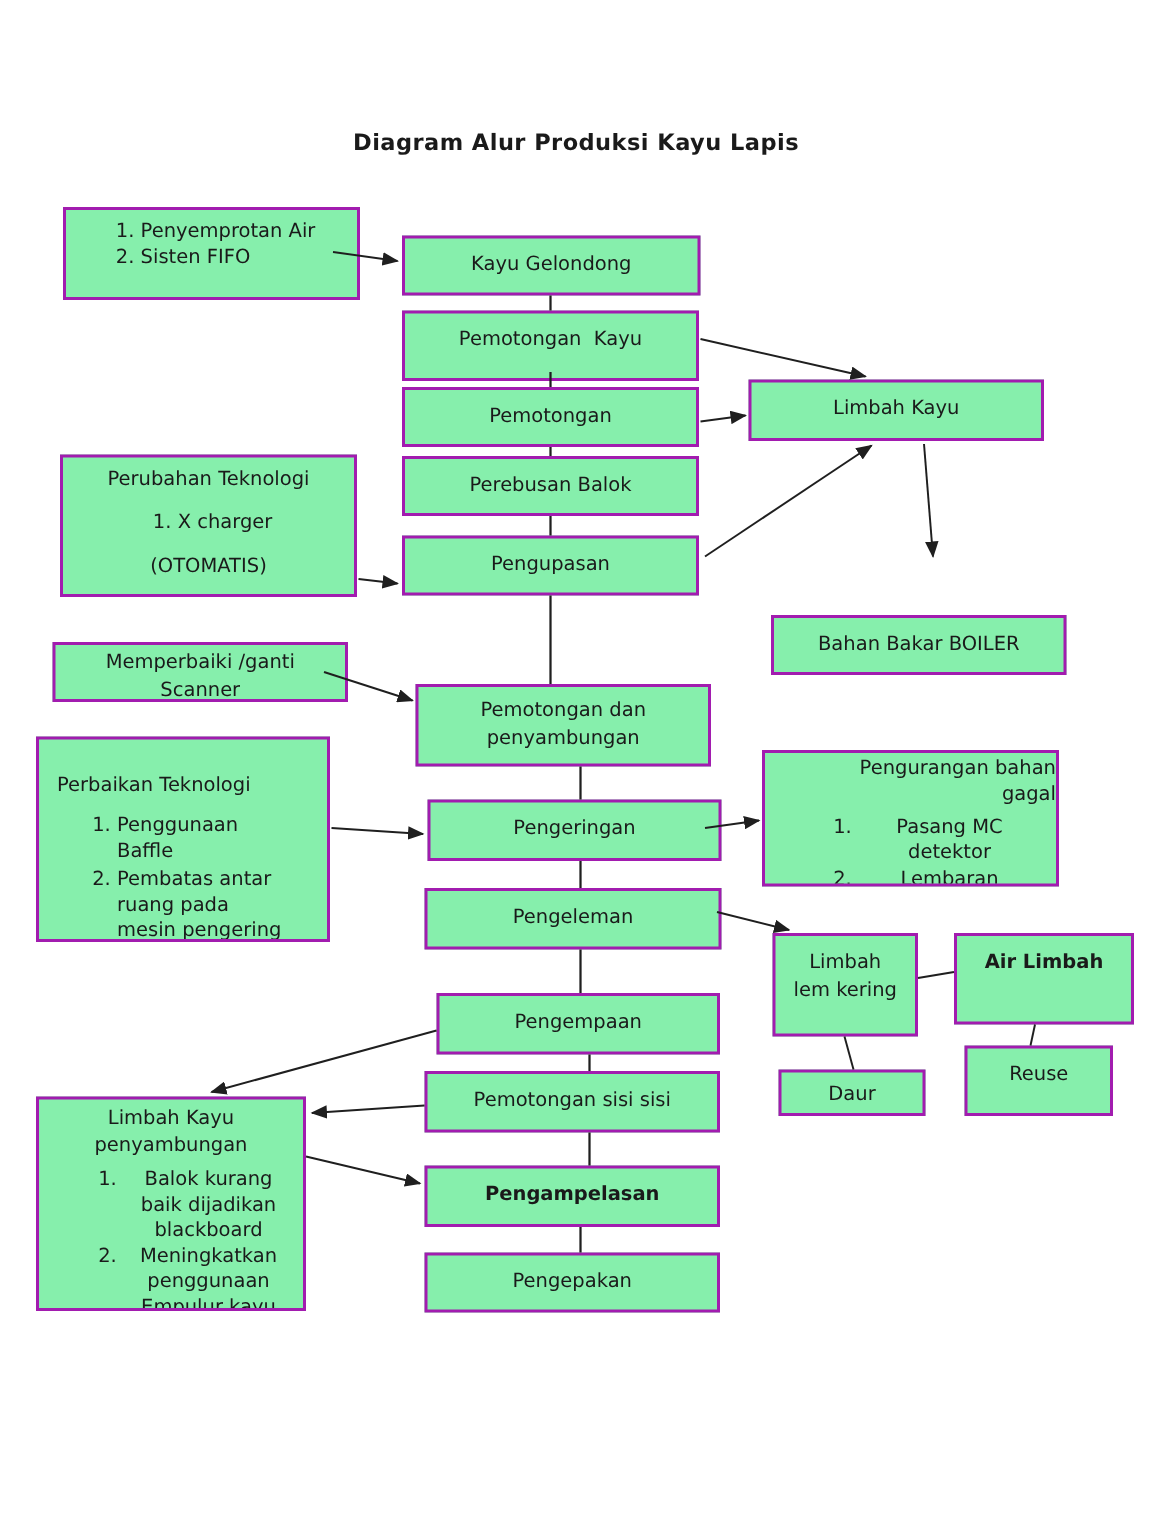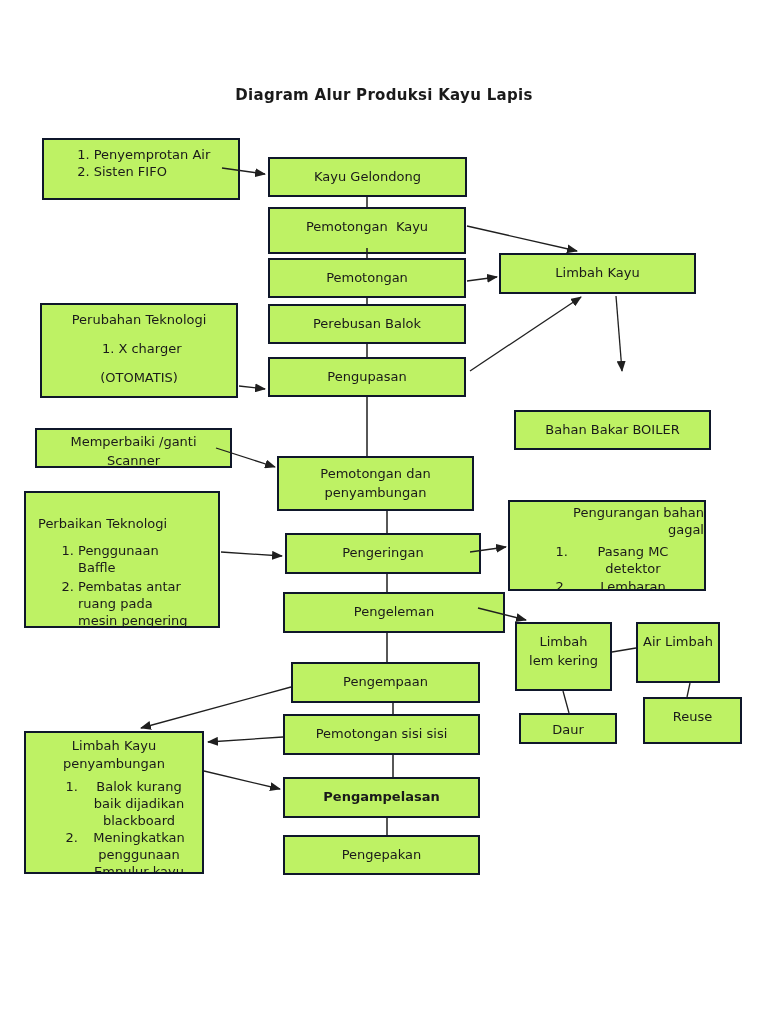--- a/index.html
+++ b/index.html
@@ -1,20 +1,20 @@
 <!DOCTYPE html>
 <html><head>
 <meta charset="utf-8">
 <style>
   html,body{margin:0;padding:0;background:#ffffff;}
   .page{position:relative;width:768px;height:1024px;background:#fff;overflow:hidden;
         font-family:"DejaVu Sans","Liberation Sans",sans-serif;color:#1a1a1a;}
   .doc-title{position:absolute;top:86px;left:0;width:768px;text-align:center;
         font-size:15px;font-weight:bold;letter-spacing:.3px;}
-  .box{position:absolute;box-sizing:border-box;border:2px solid #0f172a;background:#bef264;
+  .box{position:absolute;box-sizing:border-box;border:2px solid #a21caf;background:#86efac;
         text-align:center;font-size:13px;line-height:17px;overflow:hidden;z-index:1;}
   .t{display:block;padding-top:9px;white-space:pre-wrap;}
   .tl{display:block;line-height:19px;}
   ol{margin:0;padding:0;list-style:decimal outside;}
   ol li{line-height:17px;}
   .ls-inline{display:inline-block;text-align:left;padding-left:22px;margin:0;}
   
   #b-fifo{left:42px;top:138px;width:198px;height:62px;padding-top:6px;}
   #b-kayu{left:268px;top:157px;width:199px;height:40px;}
   #b-pkayu{left:268px;top:207px;width:198px;height:47px;}
@@ -30,23 +30,23 @@
   #b-sambung{left:277px;top:456px;width:197px;height:55px;padding-top:6px;}
   #b-kering{left:285px;top:533px;width:196px;height:41px;}
   #b-perbaikan{left:24px;top:491px;width:196px;height:137px;text-align:left;padding:22px 0 0 12px;}
   #b-perbaikan .m-title{margin:0 0 10px 0;}
   #b-perbaikan ol{padding:0 0 0 40px;width:156px;box-sizing:border-box;}
   #b-perbaikan li{margin-bottom:2px;}
   #b-kurang{left:508px;top:500px;width:198px;height:91px;padding-top:2px;}
   #b-kurang .tl{line-height:17px;text-align:right;}
   #b-kurang ol{margin-top:5px;padding:0 10px 0 62px;}
   #b-kurang li{text-align:center;margin-bottom:1px;}
-  #b-lem{left:283px;top:592px;width:222px;height:41px;}
+  #b-lem{left:283px;top:592px;width:198px;height:41px;}
   #b-limbahlem{left:515px;top:622px;width:97px;height:69px;padding-top:8px;}
-  #b-airlimbah{left:636px;top:622px;width:84px;height:61px;}
+  #b-airlimbah{left:636px;top:622px;width:120px;height:61px;font-weight:bold;}
   #b-daur{left:519px;top:713px;width:98px;height:31px;padding-top:5px;}
   #b-daur .tl{line-height:20px;}
   #b-reuse{left:643px;top:697px;width:99px;height:47px;}
   #b-empa{left:291px;top:662px;width:189px;height:41px;}
   #b-sisi{left:283px;top:714px;width:197px;height:41px;}
   #b-keseluruhan{left:24px;top:731px;width:180px;height:143px;padding-top:4px;}
   #b-keseluruhan .tl{line-height:18px;}
   #b-keseluruhan ol{margin-top:5px;padding:0 6px 0 56px;}
   #b-keseluruhan li{text-align:center;}
   #b-ampelas{left:283px;top:777px;width:197px;height:41px;font-weight:bold;}

